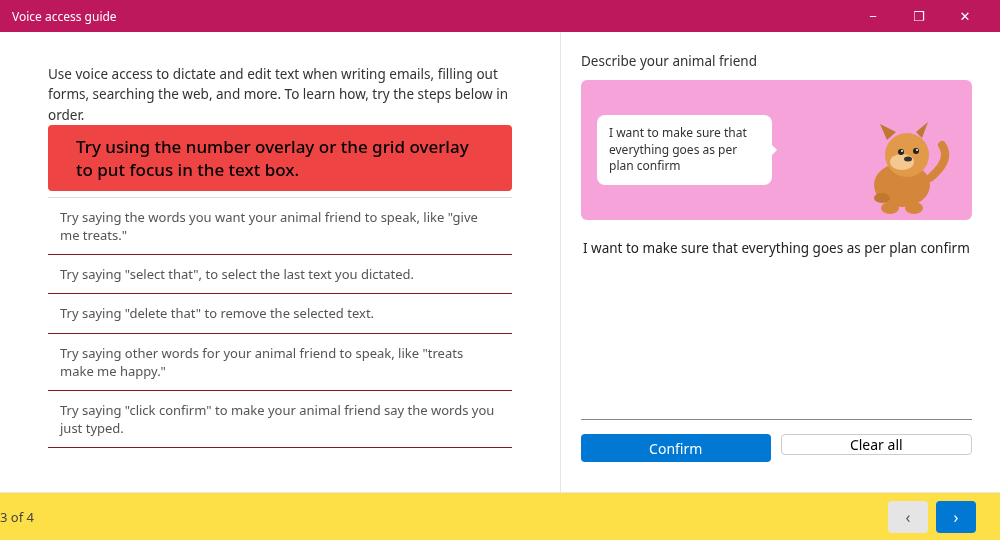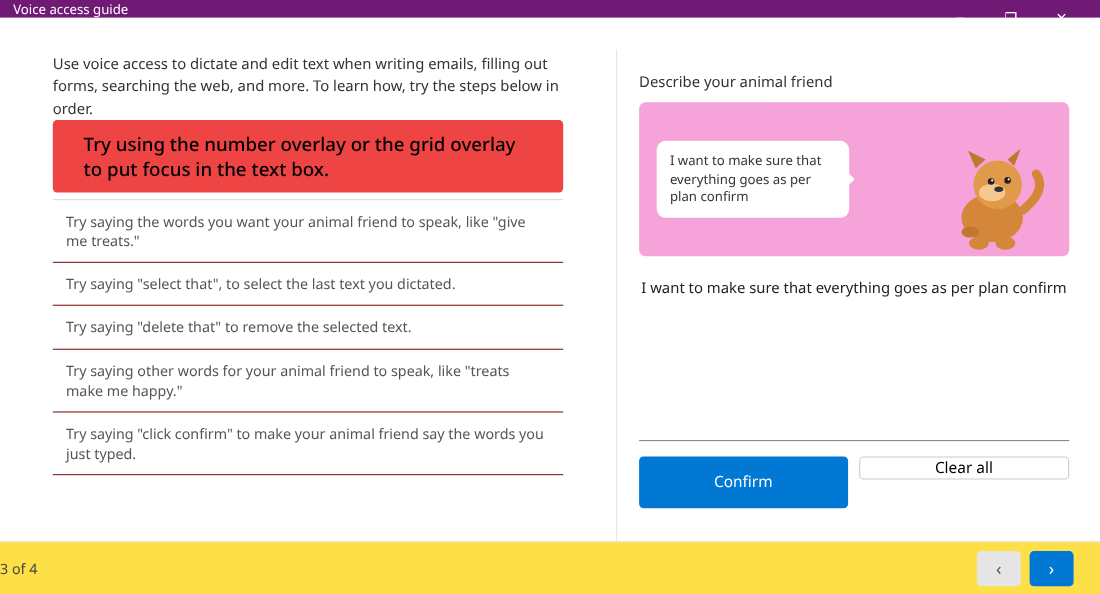--- a/index.html
+++ b/index.html
@@ -8,24 +8,24 @@
       width: 1000px;
       height: 540px;
       overflow: hidden;
       background: #fff;
       display: flex;
       flex-direction: column;
     }
 
     
     .titlebar {
-      height: 16px;
-      background: #701a75;
-      display: flex;
-      align-items: flex-start;
+      height: 32px;
+      background: #be185d;
+      display: flex;
+      align-items: center;
       padding: 0 12px;
       flex-shrink: 0;
     }
     .titlebar-title {
       color: #fff;
       font-size: 12px;
       flex: 1;
     }
     .titlebar-controls {
       display: flex;
@@ -91,21 +91,20 @@
       line-height: 1.4;
     }
 
     
     .right-panel {
       flex: 1;
       padding: 20px 28px 20px 20px;
       display: flex;
       flex-direction: column;
       border-left: 1px solid #e5e5e5;
-      margin-top: 29px;
     }
     .panel-label {
       font-size: 13.5px;
       color: #333;
       margin-bottom: 10px;
     }
 
     
     .animal-area {
       background: #f5a3d8;
@@ -161,21 +160,21 @@
     }
 
     
     .button-row {
       display: flex;
       gap: 10px;
       margin-bottom: 10px;
     }
     .btn-confirm {
       flex: 1;
-      height: 47px;
+      height: 28px;
       background: #0078d4;
       color: #fff;
       border: none;
       border-radius: 4px;
       font-size: 14px;
       cursor: pointer;
       font-family: inherit;
     }
     .btn-clear {
       flex: 1;

